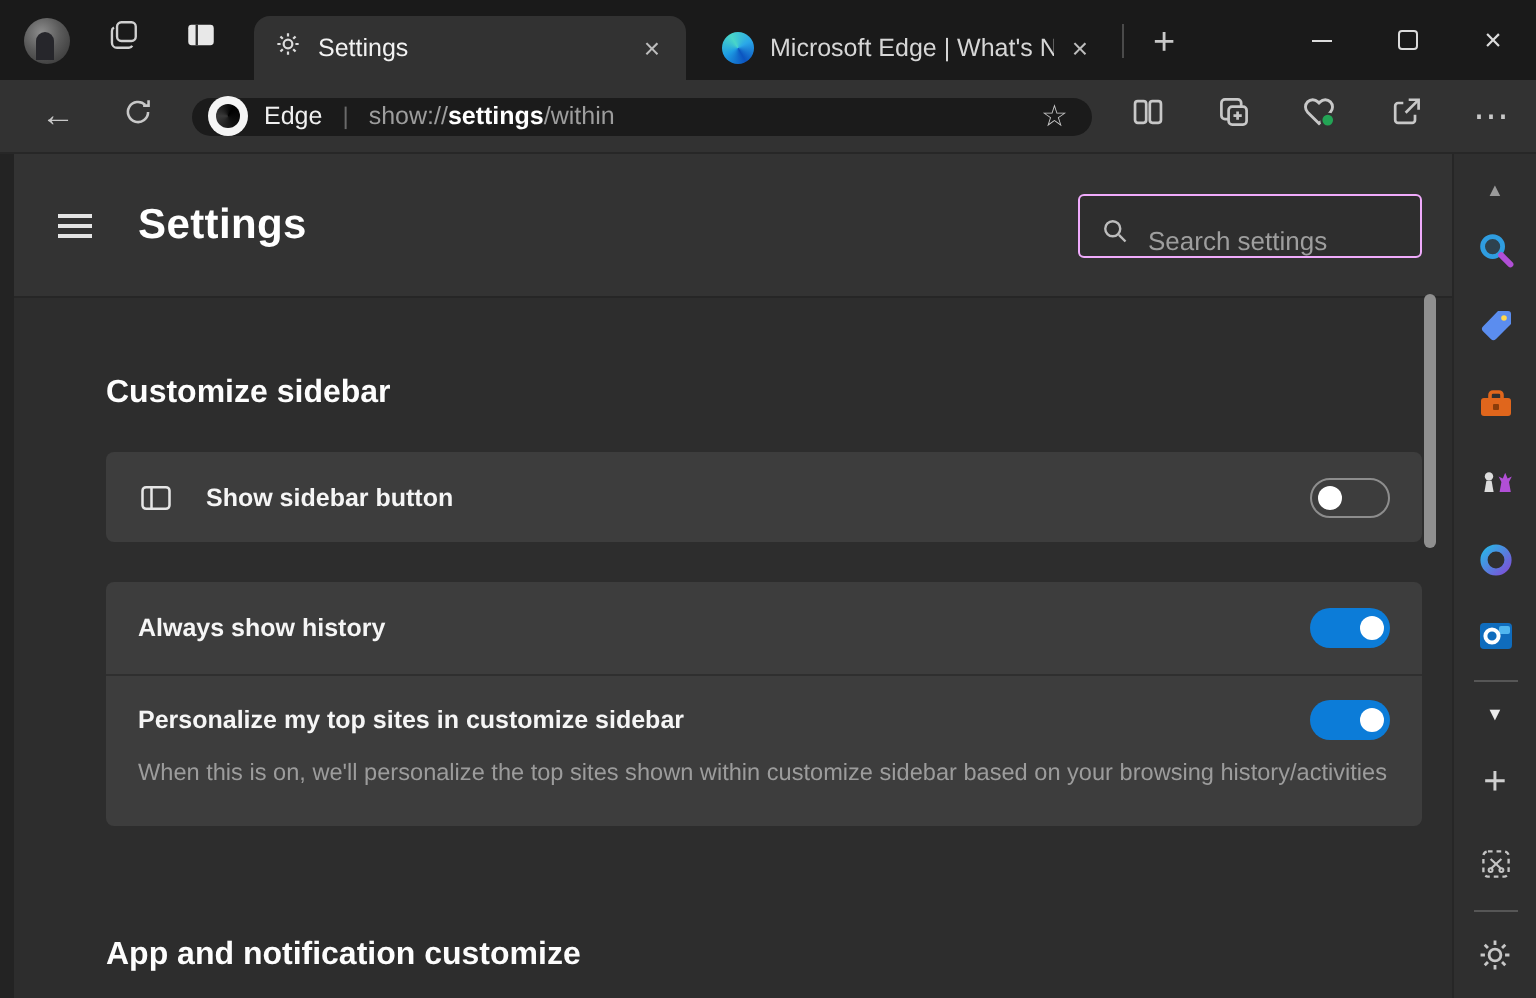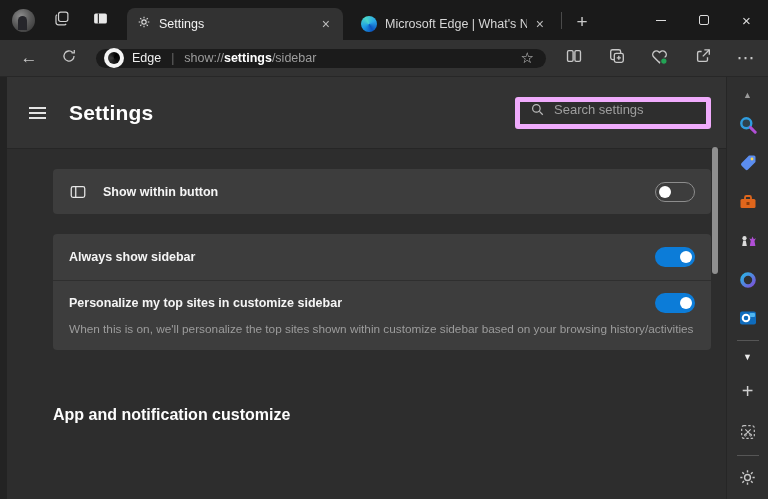--- a/index.html
+++ b/index.html
@@ -47,37 +47,37 @@
 
   
   .content { display:flex; height:422px; }
   .left-strip { width:7px; background:#232323; flex:0 0 auto; }
   .page { flex:1; display:flex; flex-direction:column; min-width:0; }
 
   .page-header { height:71px; background:#333333; display:flex; align-items:center; flex:0 0 auto; }
   .hamburger { margin-left:17px; width:26px; height:26px; display:flex; flex-direction:column; justify-content:center; gap:3px; }
   .hamburger i { display:block; width:17px; height:2px; background:#e4e4e4; margin:0 auto; }
   .page-title { margin-left:19px; font-size:21px; font-weight:700; color:#ffffff; letter-spacing:.2px; }
-  .search-box { margin-left:auto; margin-right:15px; width:196px; height:32px; border:5px solid #f0abfc; border-radius:3px; background:#2e2e2e; display:flex; align-items:flex-start; padding:0 10px; }
+  .search-box { margin-left:auto; margin-right:15px; width:172px; height:32px; border:1px solid #f0abfc; border-radius:3px; background:#2e2e2e; display:flex; align-items:flex-end; padding:0 10px; }
   .search-box input { flex:1; margin-left:9px; border:none; outline:none; background:transparent; color:#e0e0e0; font-size:13px; font-family:inherit; }
   .search-box input::placeholder { color:#9e9e9e; }
 
   .page-body { flex:1; background:#2d2d2d; border-top:1px solid #262626; padding:0 15px 0 46px; }
   .section-title { margin-top:39px; font-size:16px; font-weight:700; color:#fdfdfd; }
   .section-title.second { margin-top:56px; }
 
   .card { background:#3d3d3d; border-radius:4px; }
   .card.single { margin-top:20px; height:45px; display:flex; align-items:center; padding:0 16px; }
   .card-icon { display:flex; align-items:center; }
   .card-label { font-size:12.5px; font-weight:700; color:#f5f5f5; }
   .card.single .card-label { margin-left:16px; }
   .card.group { margin-top:20px; }
   .row1 { height:46px; display:flex; align-items:center; padding:0 16px; }
   .group-divider { height:1px; background:#2f2f2f; }
-  .row2 { padding:12px 16px 14px; }
+  .row2 { padding:12px 16px 20px; }
   .row2-top { display:flex; align-items:center; }
   .setting-desc { margin-top:9px; font-size:11.8px; color:#9c9c9c; }
 
   .toggle { margin-left:auto; width:40px; height:20px; border-radius:10px; position:relative; flex:0 0 auto; }
   .toggle[data-state="off"] { border:1px solid #8d8d8d; background:transparent; }
   .toggle[data-state="off"]::after { content:""; position:absolute; left:3px; top:3px; width:12px; height:12px; border-radius:50%; background:#ffffff; }
   .toggle[data-state="on"] { background:#0c7cd8; }
   .toggle[data-state="on"]::after { content:""; position:absolute; right:3px; top:4px; width:12px; height:12px; border-radius:50%; background:#ffffff; }
 
   .scroll-thumb { position:absolute; right:50px; top:147px; width:6px; height:127px; border-radius:3px; background:#8f8f8f; }
@@ -161,21 +161,21 @@
         </svg>
       </span>
     </div>
 
     <div class="address-bar">
       <span class="edge-badge">
           <span class="edge-badge-inner"></span>
         </span>
       <span class="site-label">Edge</span>
       <span class="url-sep">|</span>
-      <span class="url-text"><span>show://</span><span class="hl">settings</span><span>/sidebar</span></span>
+      <span class="url-text"><span>show://</span><span class="hl">settings</span><span>/within</span></span>
       <span class="star">☆</span>
     </div>
 
     <div class="tool-icons">
       <div class="tool-btn">
         <span>
           <svg width="18" height="18" viewBox="0 0 20 20" fill="none" stroke="#c8c8c8" stroke-width="1.5">
             <rect x="2.8" y="4" width="6.2" height="12" rx="1.5"></rect>
             <rect x="11" y="4" width="6.2" height="12" rx="1.5"></rect>
           </svg>
@@ -229,35 +229,36 @@
             <svg width="15" height="15" viewBox="0 0 20 20" fill="none" stroke="#bdbdbd" stroke-width="1.6">
               <circle cx="8.5" cy="8.5" r="5"></circle>
               <line x1="12.6" y1="12.6" x2="17" y2="17"></line>
             </svg>
           </span>
           <input type="text" placeholder="Search settings" style="">
         </div>
       </div>
 
       <div class="page-body">
+        <div class="section-title">Customize sidebar</div>
 
         <div class="card single">
           <span class="card-icon">
             <svg width="18" height="18" viewBox="0 0 20 20" fill="none" stroke="#e6e6e6" stroke-width="1.4">
               <rect x="2.5" y="4" width="15" height="12" rx="2"></rect>
               <line x1="7.5" y1="4" x2="7.5" y2="16"></line>
             </svg>
           </span>
-          <span class="card-label">Show within button</span>
+          <span class="card-label">Show sidebar button</span>
           <span class="toggle" data-state="off"></span>
         </div>
 
         <div class="card group">
           <div class="row1">
-            <span class="card-label">Always show sidebar</span>
+            <span class="card-label">Always show history</span>
             <span class="toggle" data-state="on"></span>
           </div>
           <div class="group-divider"></div>
           <div class="row2">
             <div class="row2-top">
               <span class="card-label">Personalize my top sites in customize sidebar</span>
               <span class="toggle" data-state="on"></span>
             </div>
             <div class="setting-desc">When this is on, we'll personalize the top sites shown within customize sidebar based on your browsing history/activities</div>
           </div>

